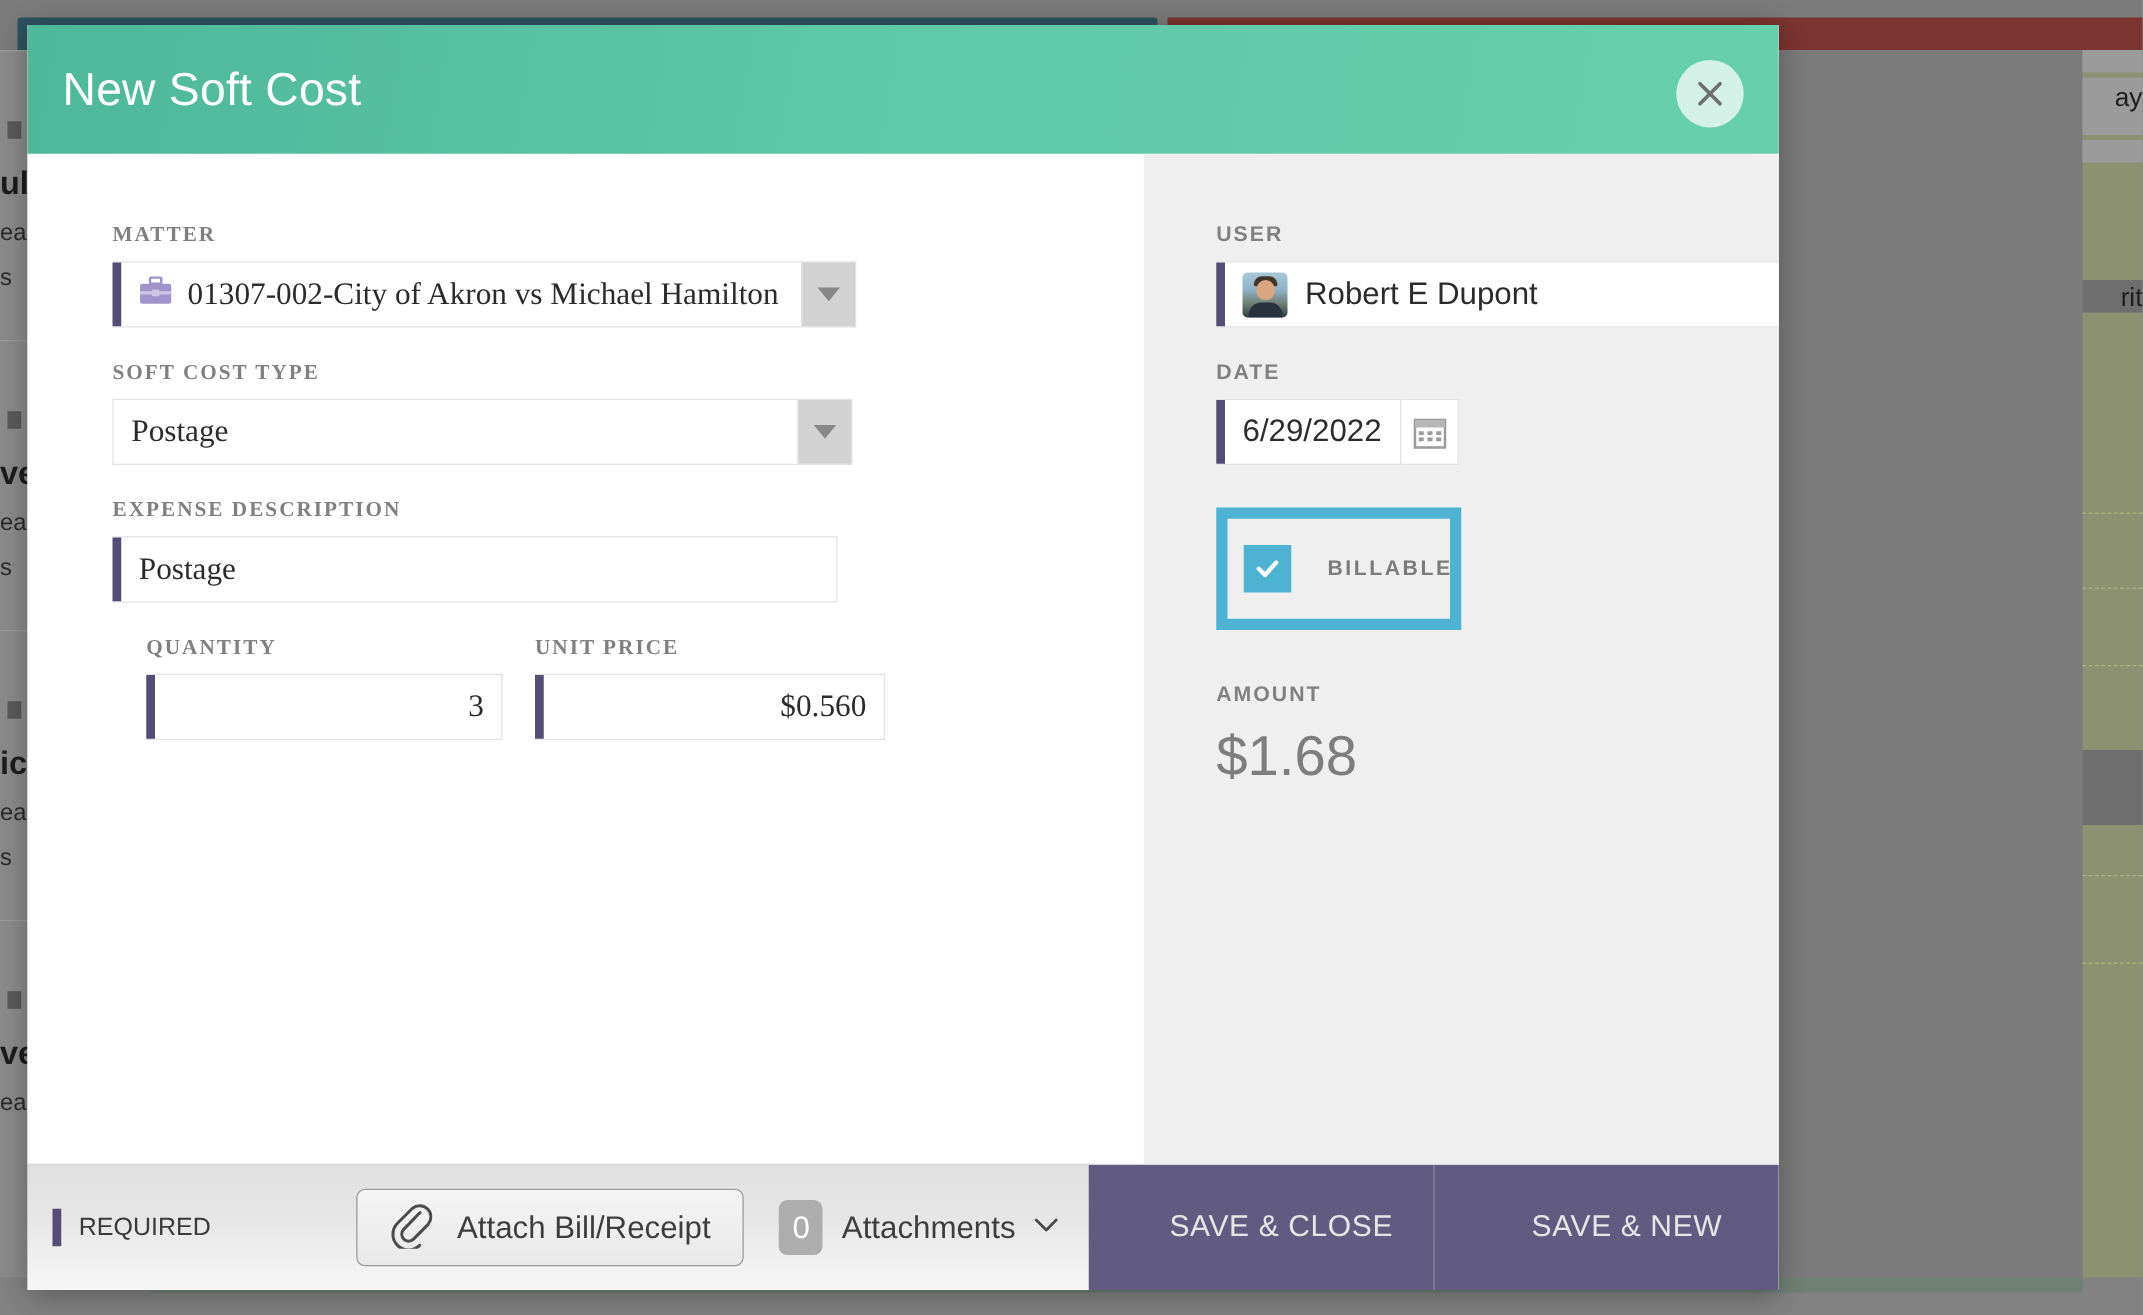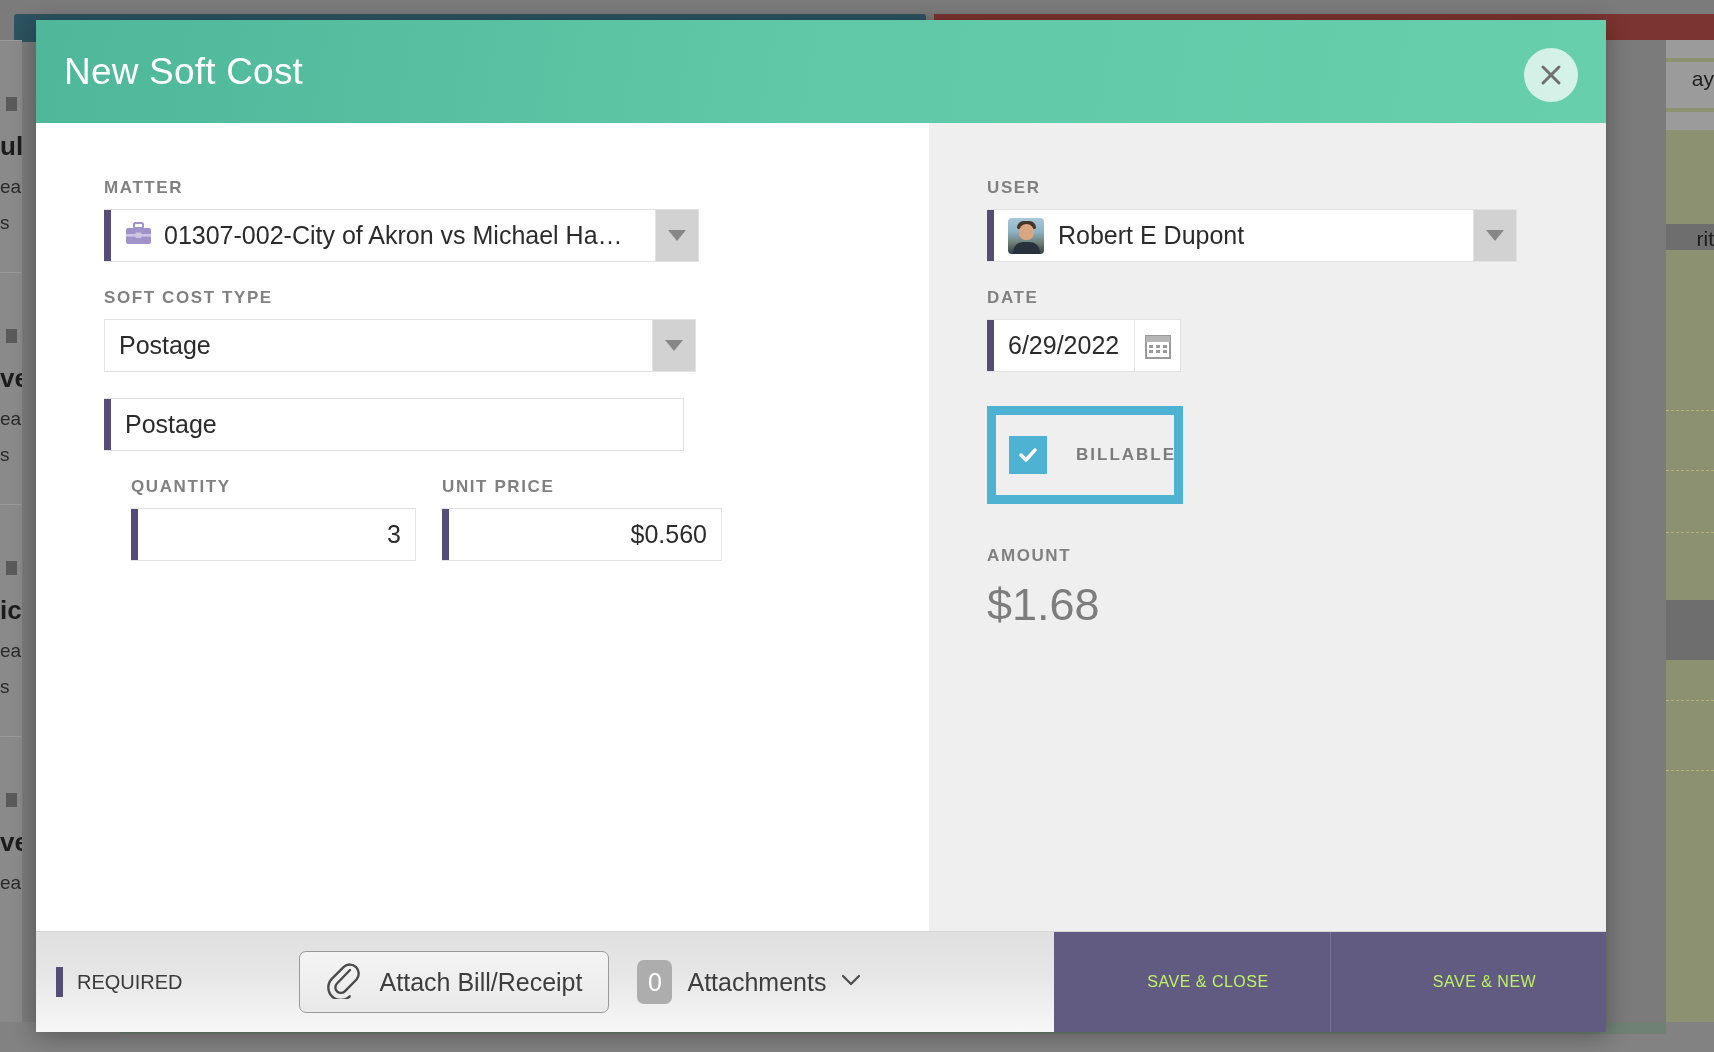--- a/index.html
+++ b/index.html
@@ -77,22 +77,22 @@
   }
   .bg-bottom-inner {
     position: absolute; left: 120px; bottom: 18px; height: 12px;
     right: 48px;
     background: #6f8075;
   }
 
   
   .modal {
     position: absolute;
-    left: 36px; top: 20px;
-    width: 1570px; height: 1012px;
+    left: 22px; top: 20px;
+    width: 1401px; height: 1012px;
     background: #ffffff;
     box-shadow: 0 4px 22px rgba(0,0,0,.32);
     display: flex; flex-direction: column;
     overflow: hidden;
   }
 
   .modal-header {
     position: relative;
     height: 103px;
     flex: 0 0 103px;
@@ -118,20 +118,21 @@
   .modal-body {
     flex: 1 1 auto;
     display: flex;
     min-height: 0;
     background: #ffffff;
   }
   .col-left {
     width: 893px; flex: 0 0 893px;
     background: #ffffff;
     padding: 55px 0 0 68px;
+    font-family: Liberation Serif, serif;
   }
   .col-right {
     flex: 1 1 auto;
     background: #efefef;
     padding: 55px 0 0 58px;
   }
 
   .field-label {
     font-size: 17px;
     font-weight: bold;
@@ -302,22 +303,22 @@
     background: #adadad;
     color: #ffffff; font-size: 25px;
     display: flex; align-items: center; justify-content: center;
     margin-right: 15px;
   }
   .attachments .label { font-size: 25px; color: #3d3d3d; margin-right: 14px; }
 
   .btn-primary {
     width: 276px; flex: 0 0 276px;
     background: #615b81;
-    color: #bef264;
-    font-size: 16px;
+    color: #e5e5e5;
+    font-size: 24px;
     letter-spacing: .5px;
     display: flex; align-items: center; justify-content: center;
     cursor: pointer;
     padding-left: 32px;
   }
   .btn-primary + .btn-primary { border-left: 1px solid #7a7496; }
   .btn-cancel {
     width: 188px; flex: 0 0 188px;
     background: linear-gradient(#e9e9e9 0%, #eeeeee 45%, #fbfbfb 100%);
     color: #2e2e2e;
@@ -423,20 +424,21 @@
           <div class="inp-inner">
             <span class="inp-text">Postage</span>
           </div>
           <div class="caret-btn">
               <span class="tri"></span>
             </div>
         </div>
       </div>
 
       <div class="field-block desc-field">
+        <div class="field-label">EXPENSE DESCRIPTION</div>
         <div class="inp req">
           <div class="req-bar"></div>
           <div class="inp-inner">
             <span class="inp-text">Postage</span>
           </div>
         </div>
       </div>
 
       <div class="row2">
         <div class="qty-field">

